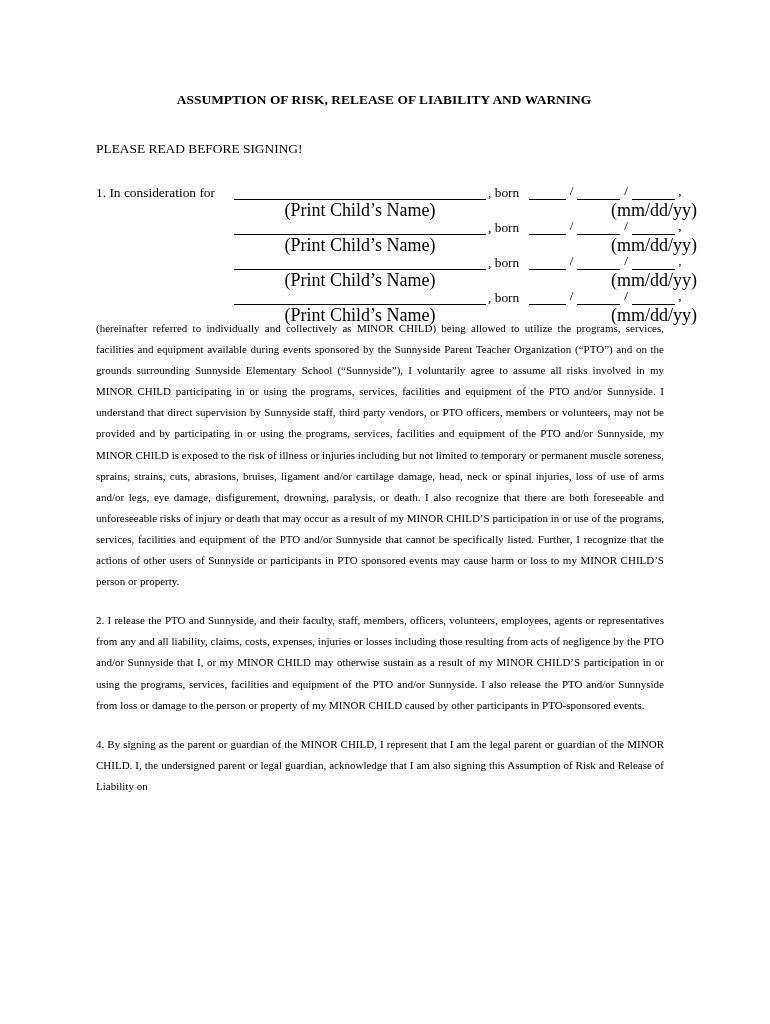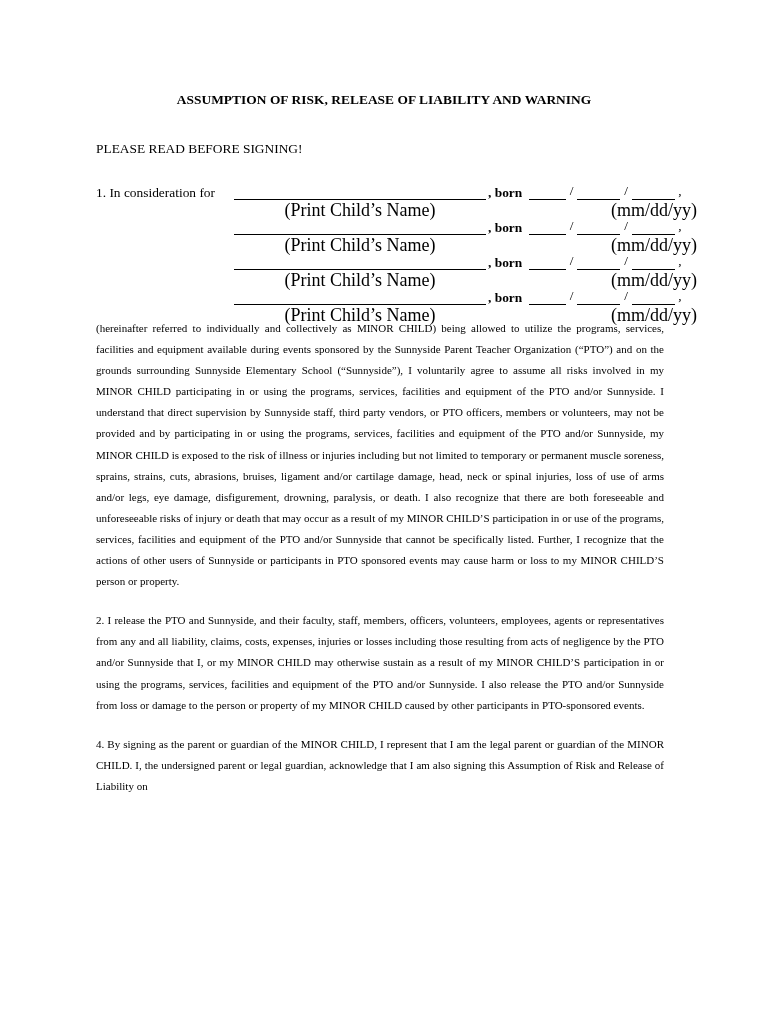--- a/index.html
+++ b/index.html
@@ -82,21 +82,20 @@
     left: 138px;
     top: 0;
     width: 252px;
     height: 16px;
     border-bottom: 1.1px solid #000;
   }
   .born-word {
     position: absolute;
     left: 392px;
     top: 0;
-    font-weight: bold;
   }
   
   .date-group {
     position: absolute;
     left: 433px;
     top: 0;
     white-space: nowrap;
   }
   .date-seg {
     display: inline-block;

